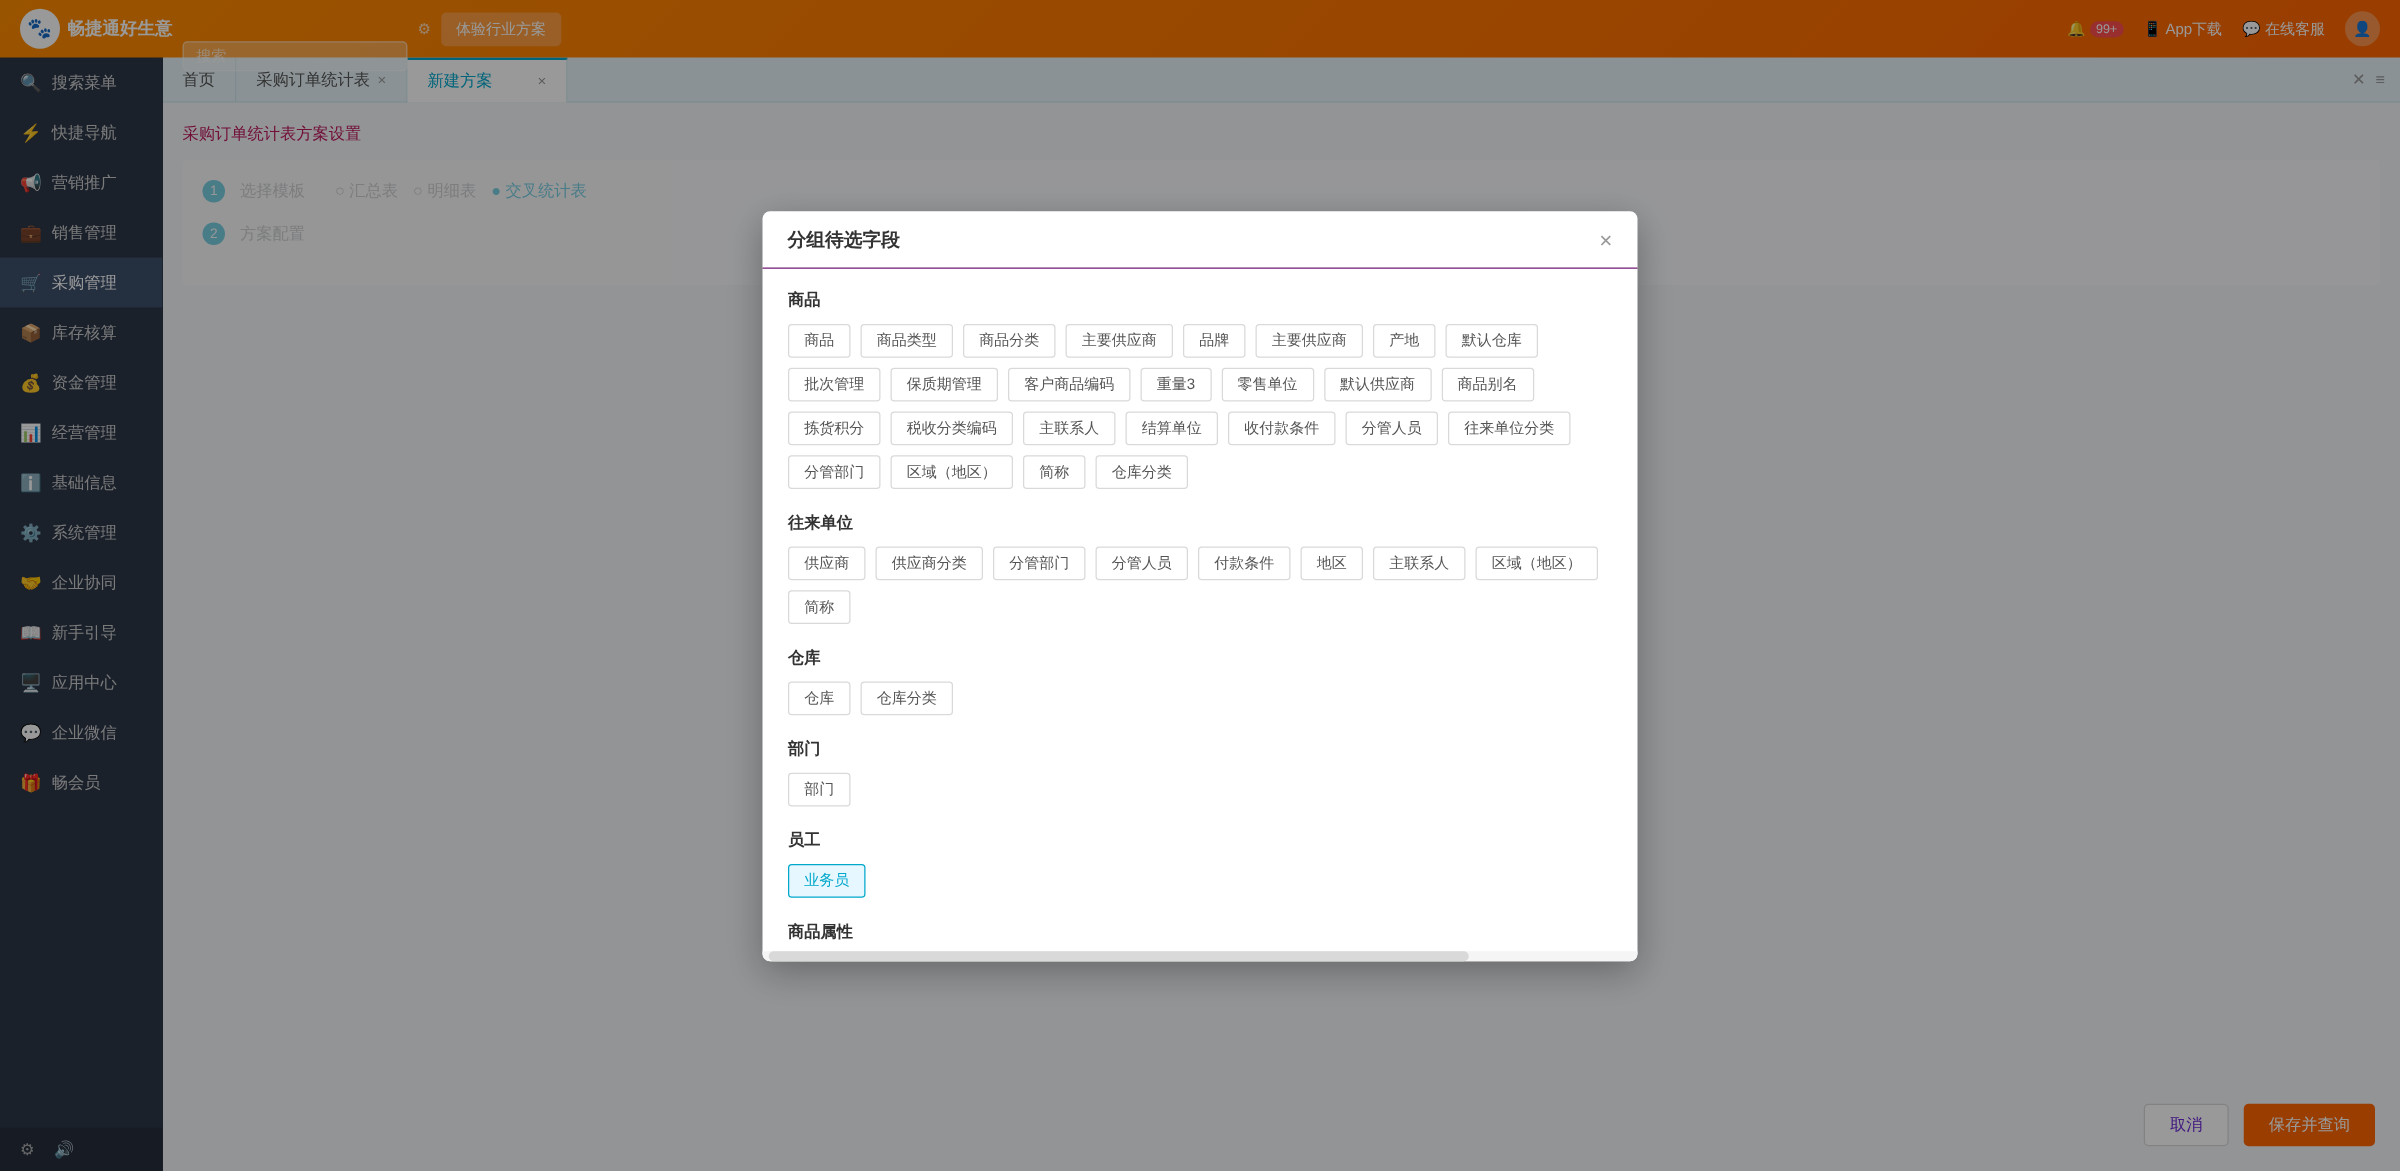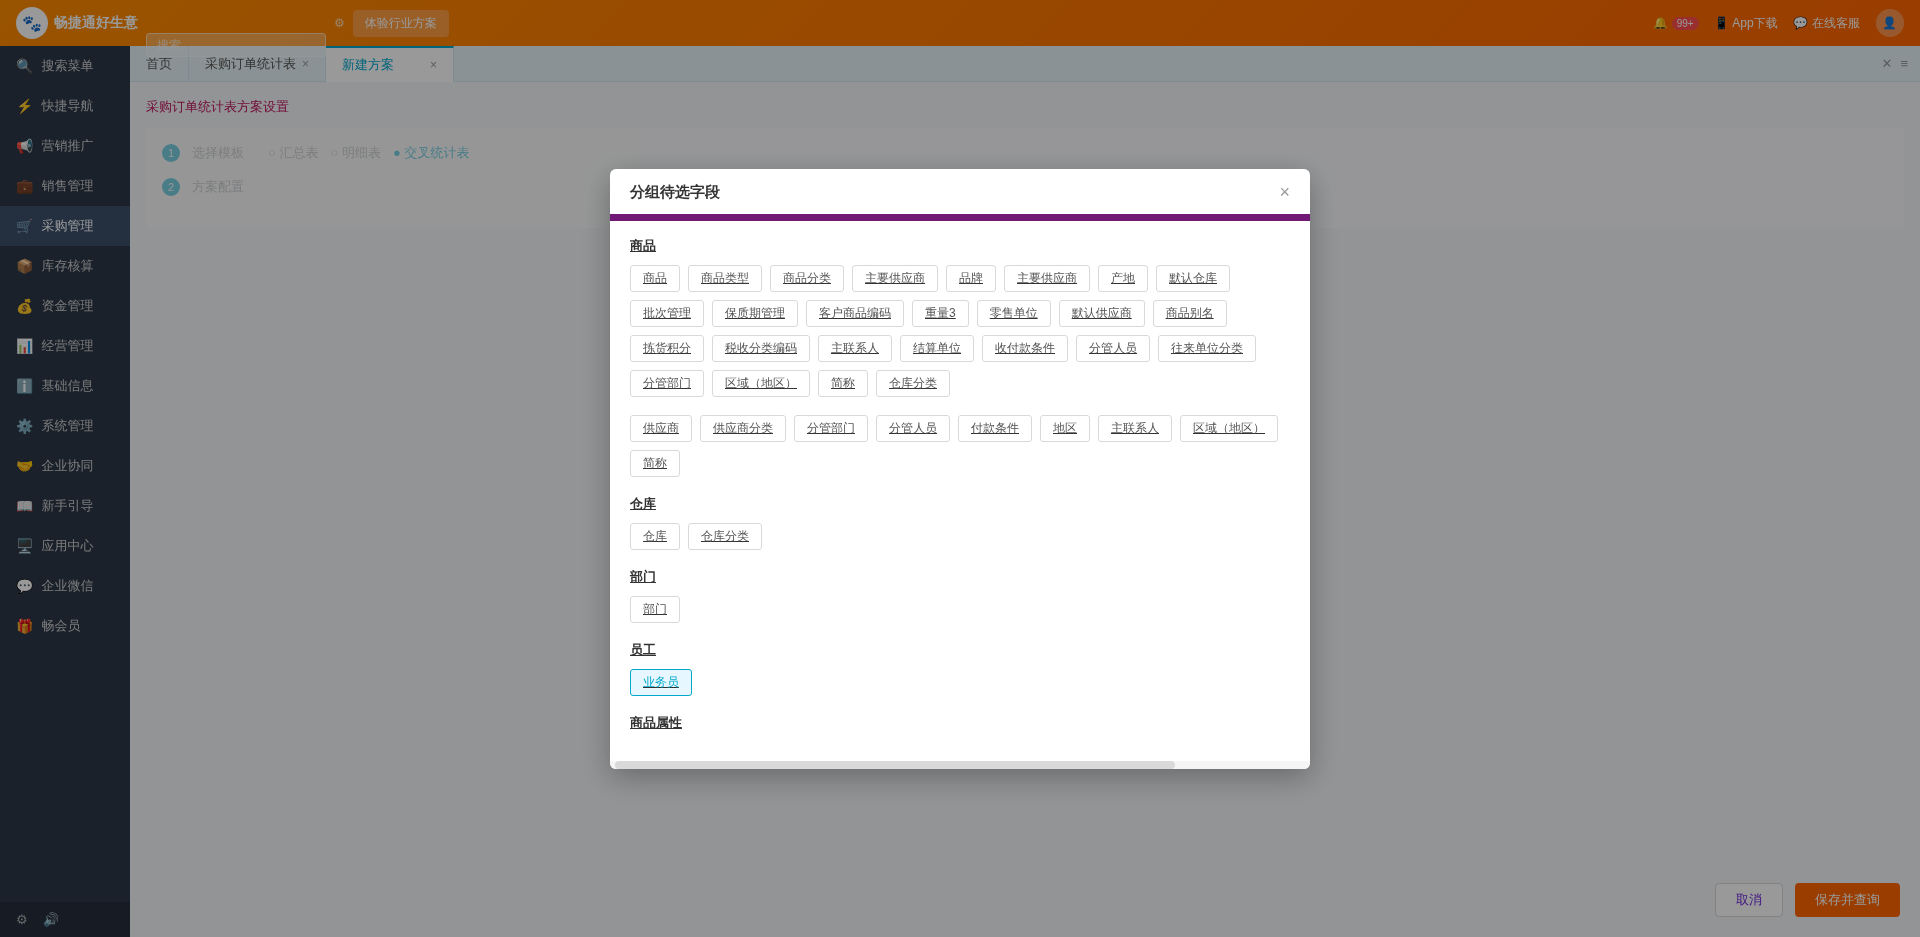--- a/index.html
+++ b/index.html
@@ -186,21 +186,21 @@
       display: flex;
       flex-direction: column;
       box-shadow: 0 8px 30px rgba(0,0,0,0.3);
       position: relative;
     }
     .modal-header {
       display: flex;
       align-items: center;
       justify-content: space-between;
       padding: 14px 20px 12px;
-      border-bottom: 7px solid #701a75;
+      border-bottom: 1px solid #701a75;
       flex-shrink: 0;
     }
     .modal-title {
       font-size: 15px;
       font-weight: bold;
       color: #333;
     }
     .modal-close {
       cursor: pointer;
       color: #999;
@@ -209,21 +209,20 @@
     }
     .modal-body {
       padding: 16px 20px;
       overflow-y: auto;
       flex: 1;
     }
 
     
     .field-section {
       margin-bottom: 18px;
-      text-decoration: underline;
     }
     .section-title {
       font-size: 13px;
       color: #333;
       font-weight: bold;
       margin-bottom: 10px;
     }
     .field-tags {
       display: flex;
       flex-wrap: wrap;
@@ -459,20 +458,21 @@
           <span class="field-tag">分管人员</span>
           <span class="field-tag">往来单位分类</span>
           <span class="field-tag">分管部门</span>
           <span class="field-tag">区域（地区）</span>
           <span class="field-tag">简称</span>
           <span class="field-tag">仓库分类</span>
         </div>
       </div>
 
       <div class="field-section">
+        <div class="section-title">往来单位</div>
         <div class="field-tags">
           <span class="field-tag">供应商</span>
           <span class="field-tag">供应商分类</span>
           <span class="field-tag">分管部门</span>
           <span class="field-tag">分管人员</span>
           <span class="field-tag">付款条件</span>
           <span class="field-tag">地区</span>
           <span class="field-tag">主联系人</span>
           <span class="field-tag">区域（地区）</span>
           <span class="field-tag">简称</span>

